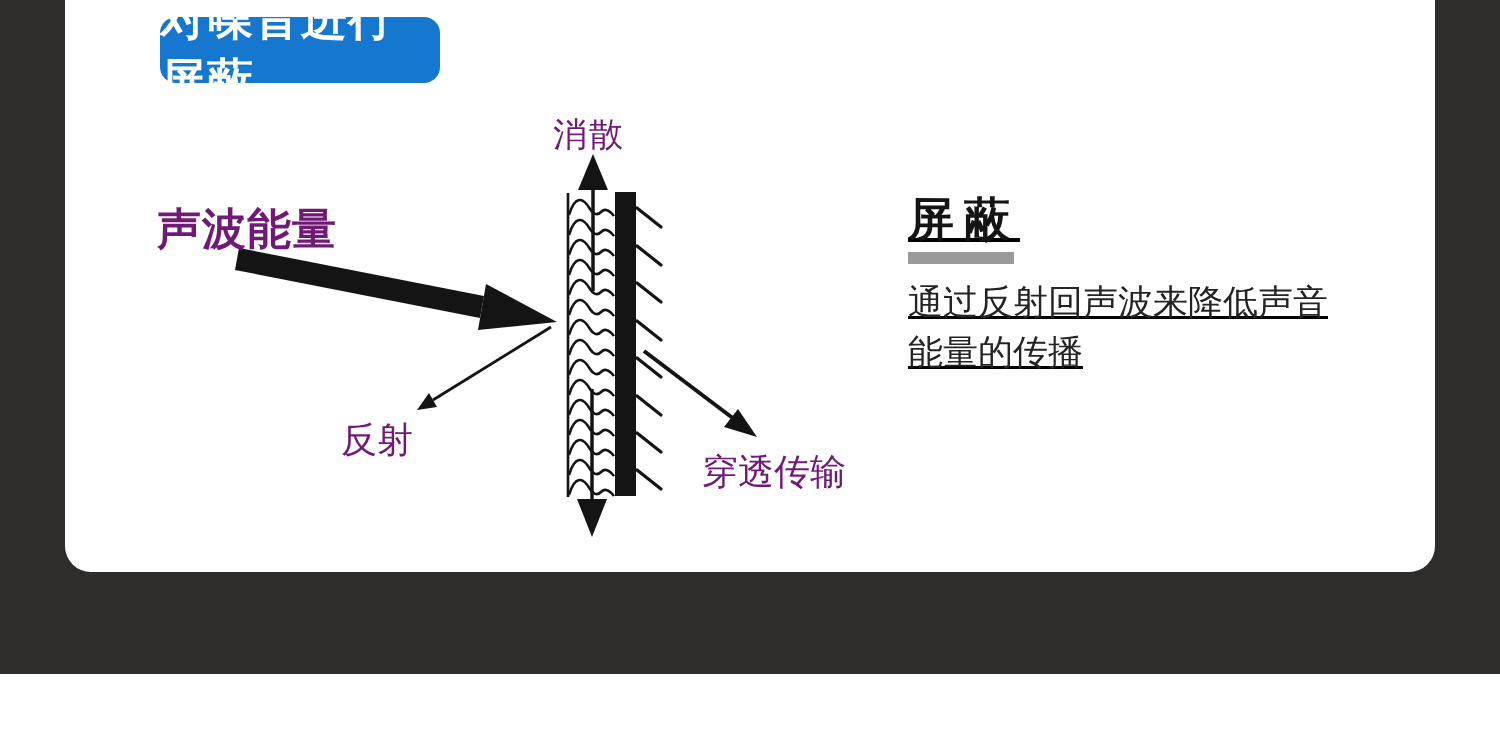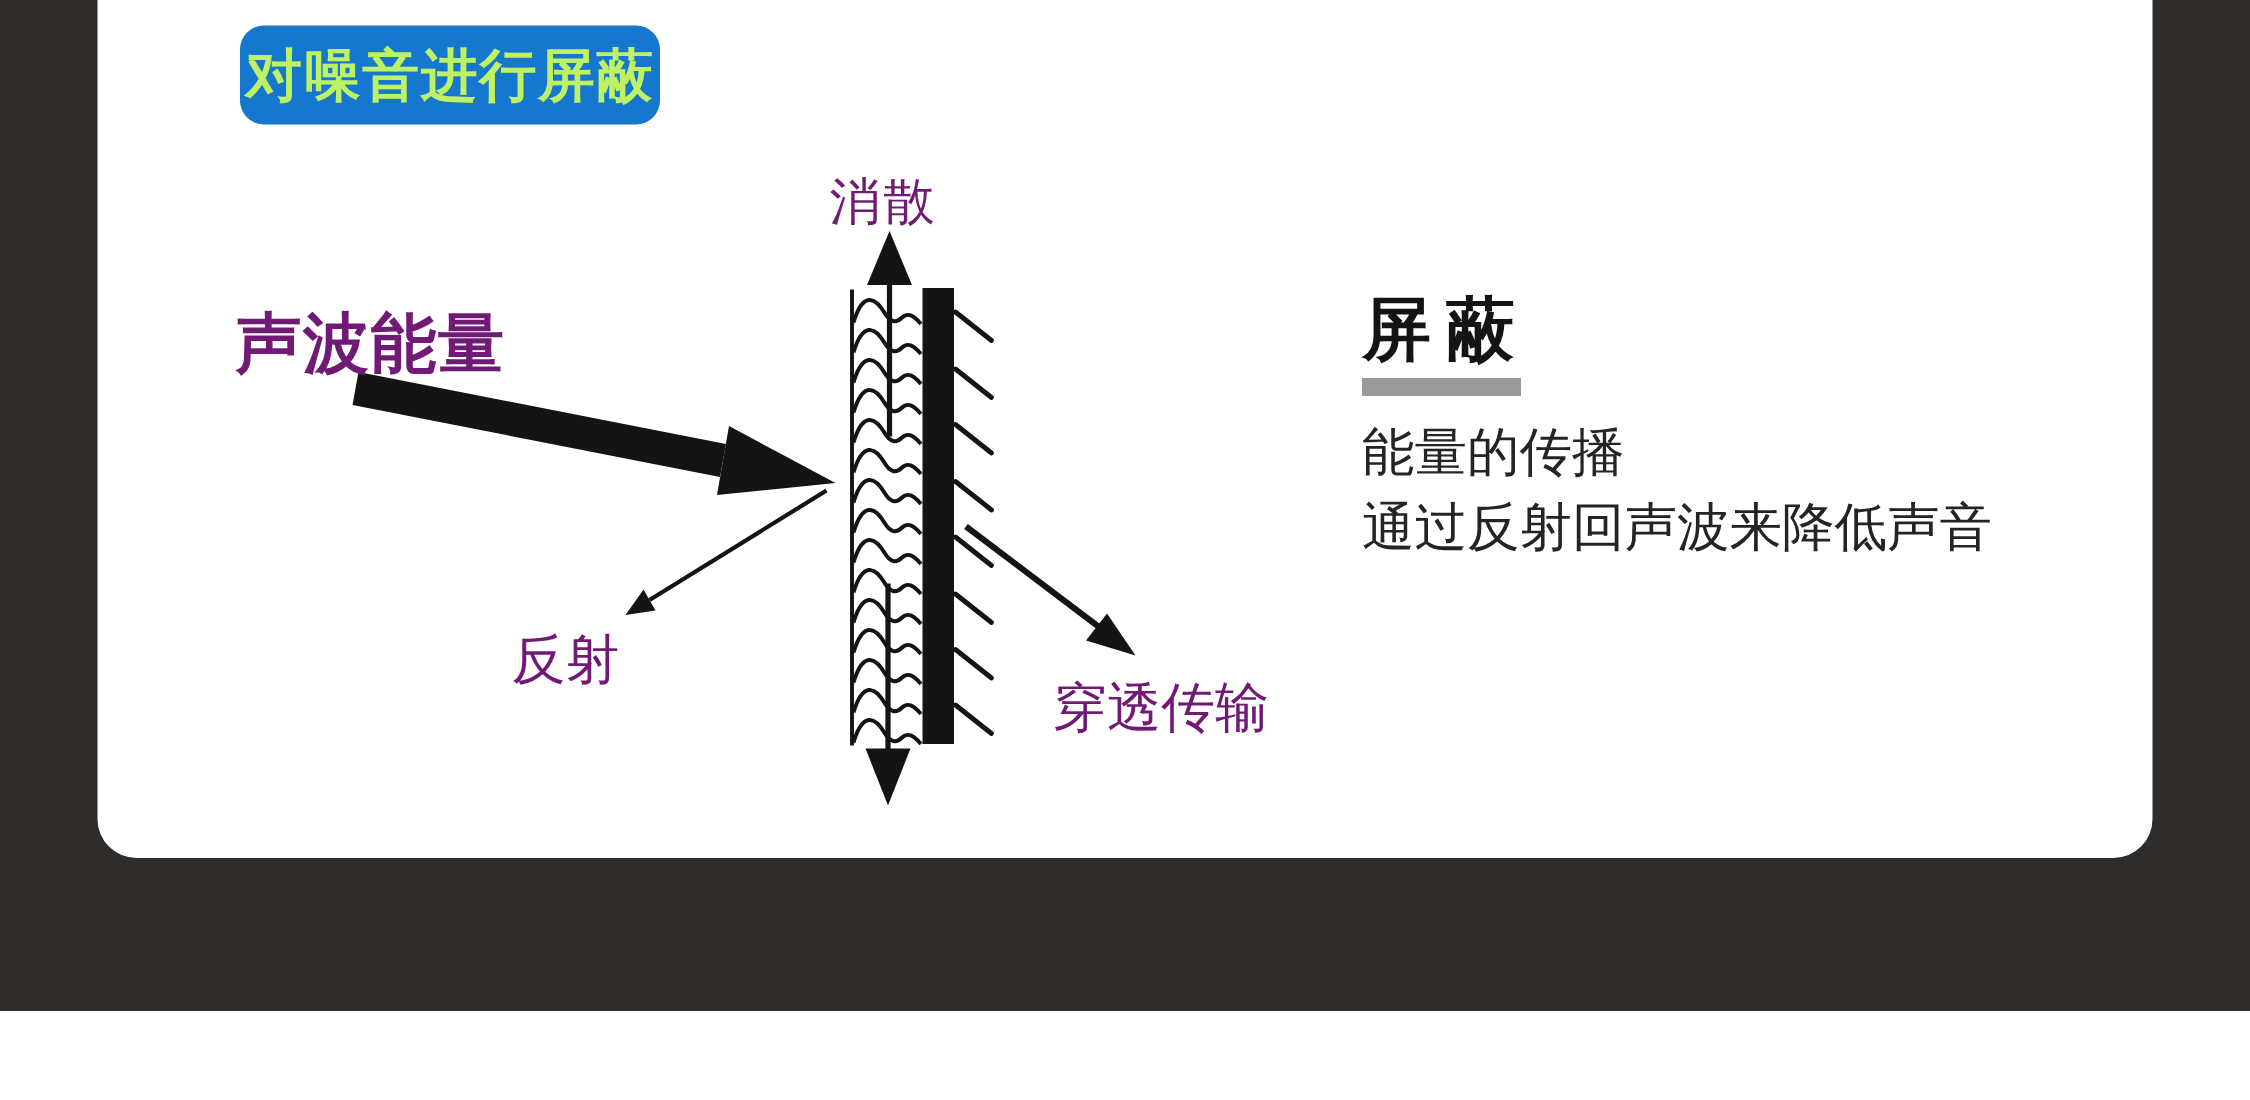--- a/index.html
+++ b/index.html
@@ -29,22 +29,22 @@
   }
   .badge {
     position: absolute;
     left: 95px; top: 17px;
     width: 280px; height: 66px;
     background: #1677cf;
     border-radius: 16px;
     display: flex;
     align-items: center;
     justify-content: center;
-    color: #bef264;
-    font-size: 38px;
+    color: #ffffff;
+    font-size: 46px;
     font-weight: 700;
     letter-spacing: 1px;
   }
   .diagram-svg {
     position: absolute;
     left: 0; top: 0;
   }
   .diag-label {
     position: absolute;
     color: #701a75;
@@ -53,20 +53,21 @@
     white-space: nowrap;
   }
   .label-dissipation { left: 488px; top: 112px; font-size: 34px; letter-spacing: 2px; }
   .label-sound-energy { left: 92px;  top: 200px; font-size: 44px; font-weight: 600; letter-spacing: 1px; }
   .label-reflection   { left: 276px; top: 416px; }
   .label-transmission { left: 637px; top: 448px; }
   .shield-block {
     position: absolute;
     left: 843px; top: 194px;
     width: 470px;
+    text-decoration: underline;
   }
   .shield-title {
     color: #141414;
     font-size: 46px;
     font-weight: 700;
     letter-spacing: 10px;
     line-height: 50px;
   }
   .shield-underline {
     width: 106px; height: 12px;
@@ -164,19 +165,19 @@
     <div class="diag-label label-sound-energy">声波能量</div>
 
     <div class="diag-label label-reflection">反射</div>
 
     <div class="diag-label label-transmission">穿透传输</div>
 
     <div class="shield-block">
       <div class="shield-title">屏蔽</div>
       <div class="shield-underline"></div>
       <div class="shield-desc">
+        <div>通过反射回声波来降低声音</div>
         <div>能量的传播</div>
-        <div>通过反射回声波来降低声音</div>
       </div>
     </div>
 
   </div>
 </div>
 
 </body></html>

